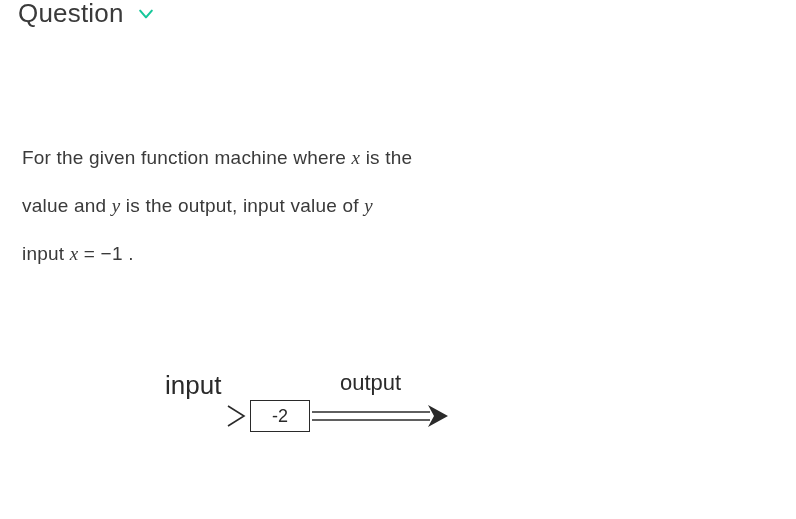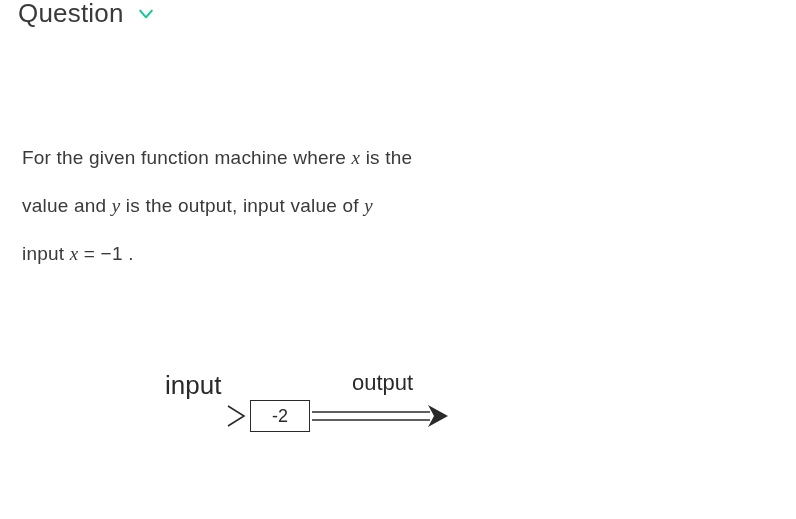--- a/index.html
+++ b/index.html
@@ -58,21 +58,20 @@
     left: 45px;
     font-size: 26px;
     color: #2a2a2a;
   }
   .lbl-out {
     position: absolute;
     top: 0;
     left: 220px;
     font-size: 22px;
     color: #2a2a2a;
-    margin-left: 12px;
   }
   .arrow1 {
     position: absolute;
     top: 34px;
     left: 0;
     width: 130px;
     height: 24px;
   }
   .box {
     position: absolute;

